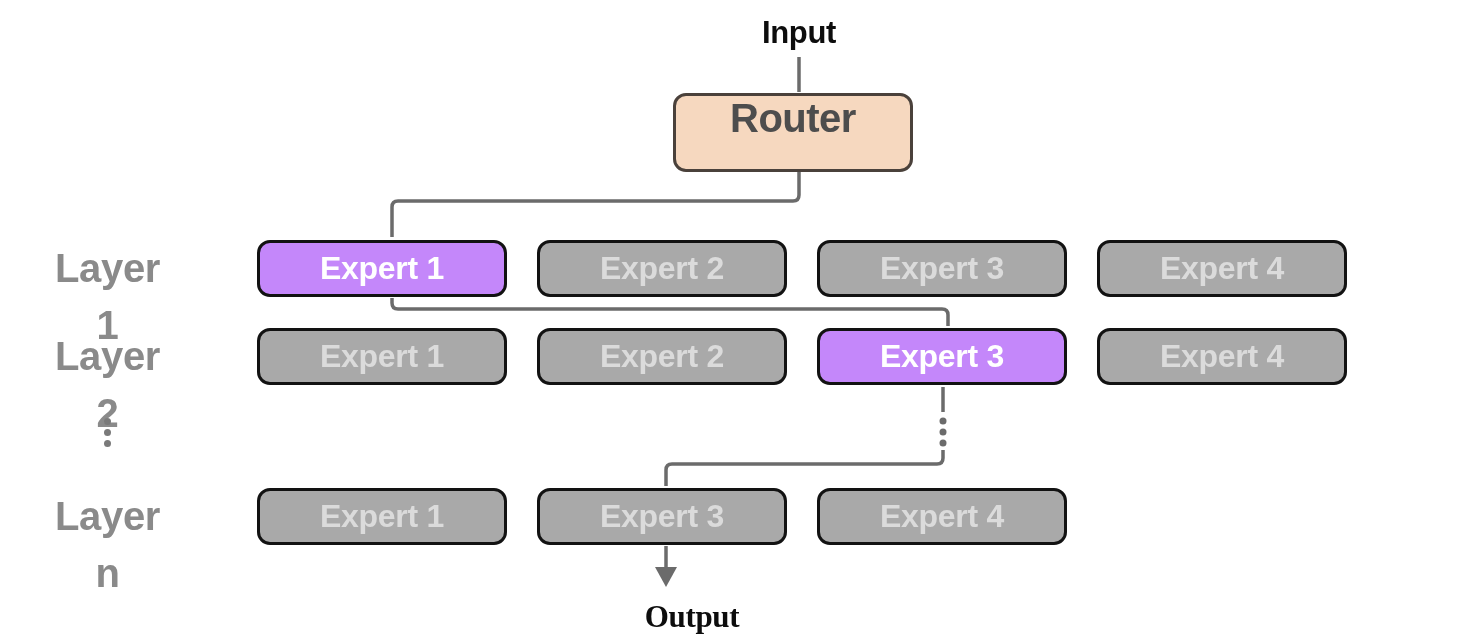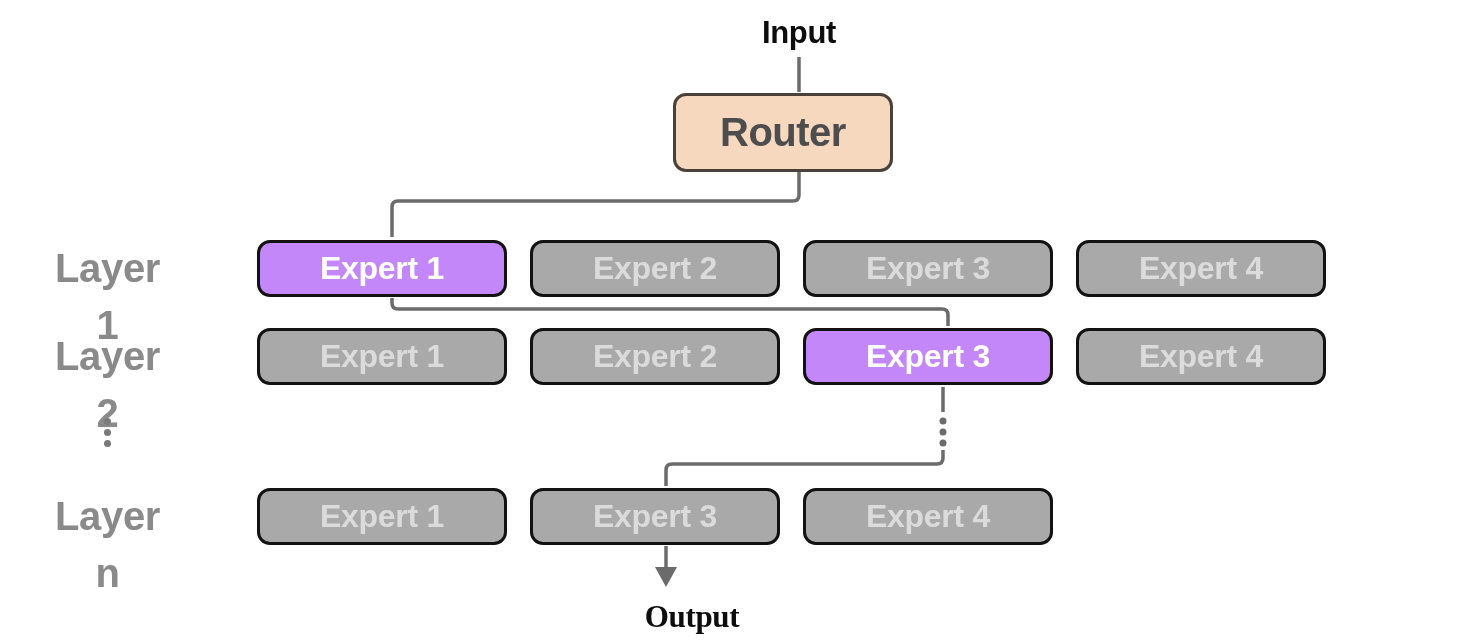--- a/index.html
+++ b/index.html
@@ -10,35 +10,35 @@
     border-radius:9px;
   }
   .io-label {
     position:absolute; width:200px; text-align:center;
     font-size:31px; font-weight:bold; color:var(--io-text,#0d0d0d);
     letter-spacing:-0.3px;
   }
   .io-label.input  { left:699px; top:15px;  }
   .io-label.output { left:592px; top:599px;font-family:Liberation Serif, serif; }
   .router {
-    position:absolute; left:673px; top:93px; width:220px; height:79px;
+    position:absolute; left:673px; top:93px; width:240px; height:79px;
     box-sizing:border-box; background:var(--router-fill,#f6d8bf);
     border:3.5px solid var(--router-border,#4a413b); border-radius:13px;
-    display:flex; align-items:center; justify-content:center;
+    display:flex; align-items:flex-start; justify-content:center;
   }
   .router span {
     font-size:40px; font-weight:bold; color:var(--router-text,#4d4d4d);
     letter-spacing:-0.5px;
   }
   .layer-label {
     position:absolute; left:40px; width:135px; height:57px; line-height:57px;
     text-align:center; font-size:40px; font-weight:bold;
     color:var(--label,#8a8a8a); letter-spacing:-0.3px;
   }
-  .row { position:absolute; left:257px; display:flex; gap:23px; }
+  .row { position:absolute; left:257px; display:flex; gap:30px; }
   .row.l1 { top:240px; } .row.l2 { top:328px; } .row.ln { top:488px; }
   .lbl1 { top:240px; } .lbl2 { top:328px; } .lbln { top:488px; }
   .expert {
     width:250px; height:57px; box-sizing:border-box;
     background:var(--inactive,#a9a9a9);
     border:3.5px solid var(--box-border,#121212); border-radius:13px;
     display:flex; align-items:center; justify-content:center;
     font-size:32px; font-weight:bold; color:var(--inactive-text,#dbdbdb);
     letter-spacing:-0.3px;
   }

